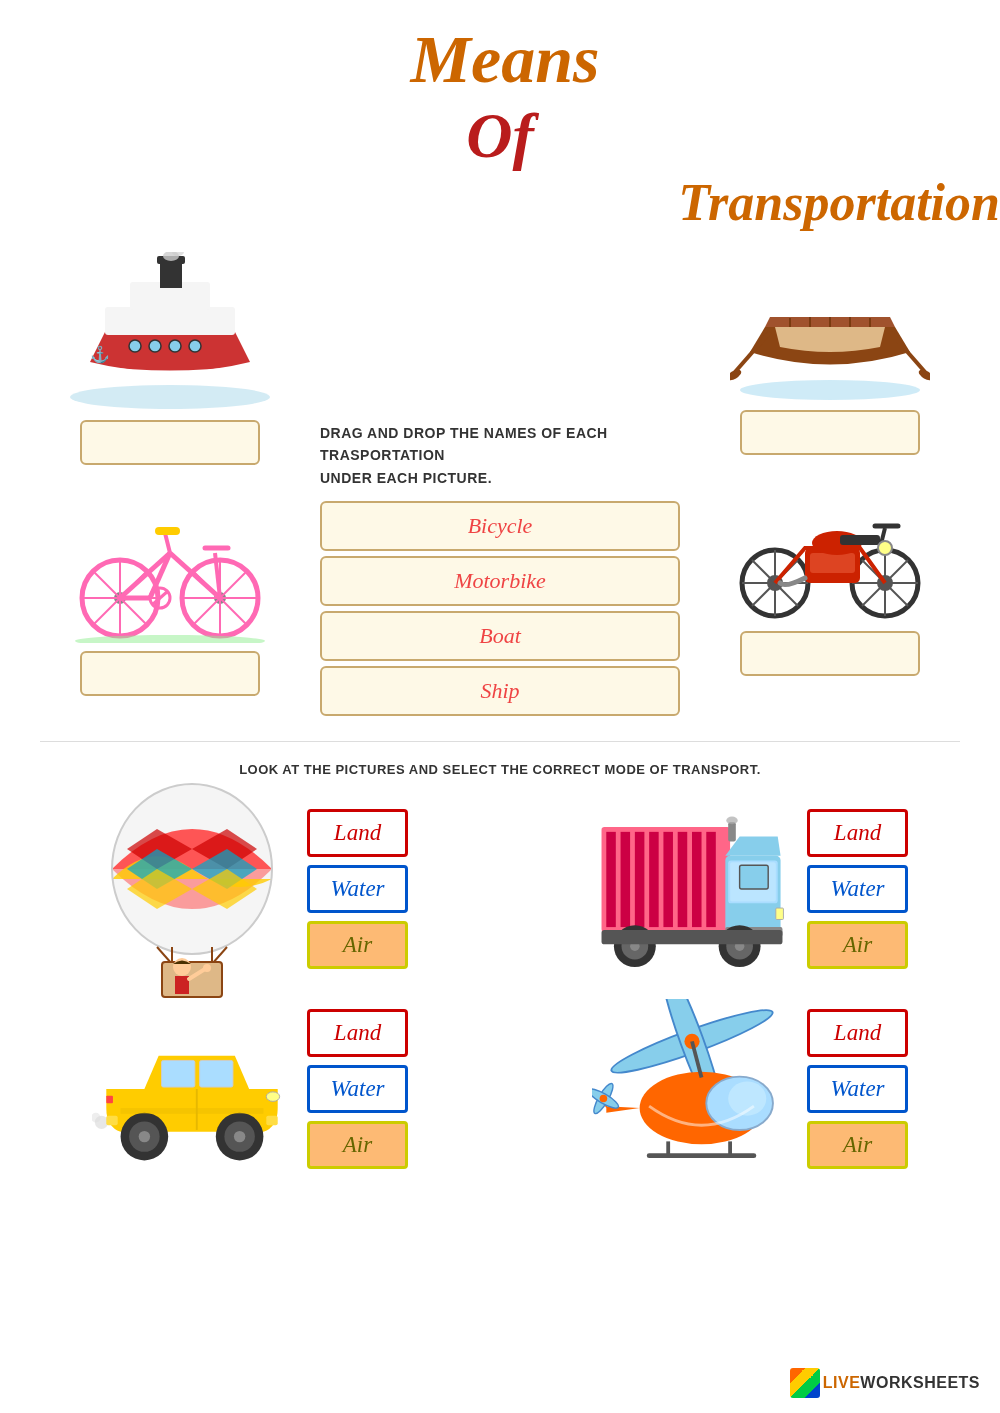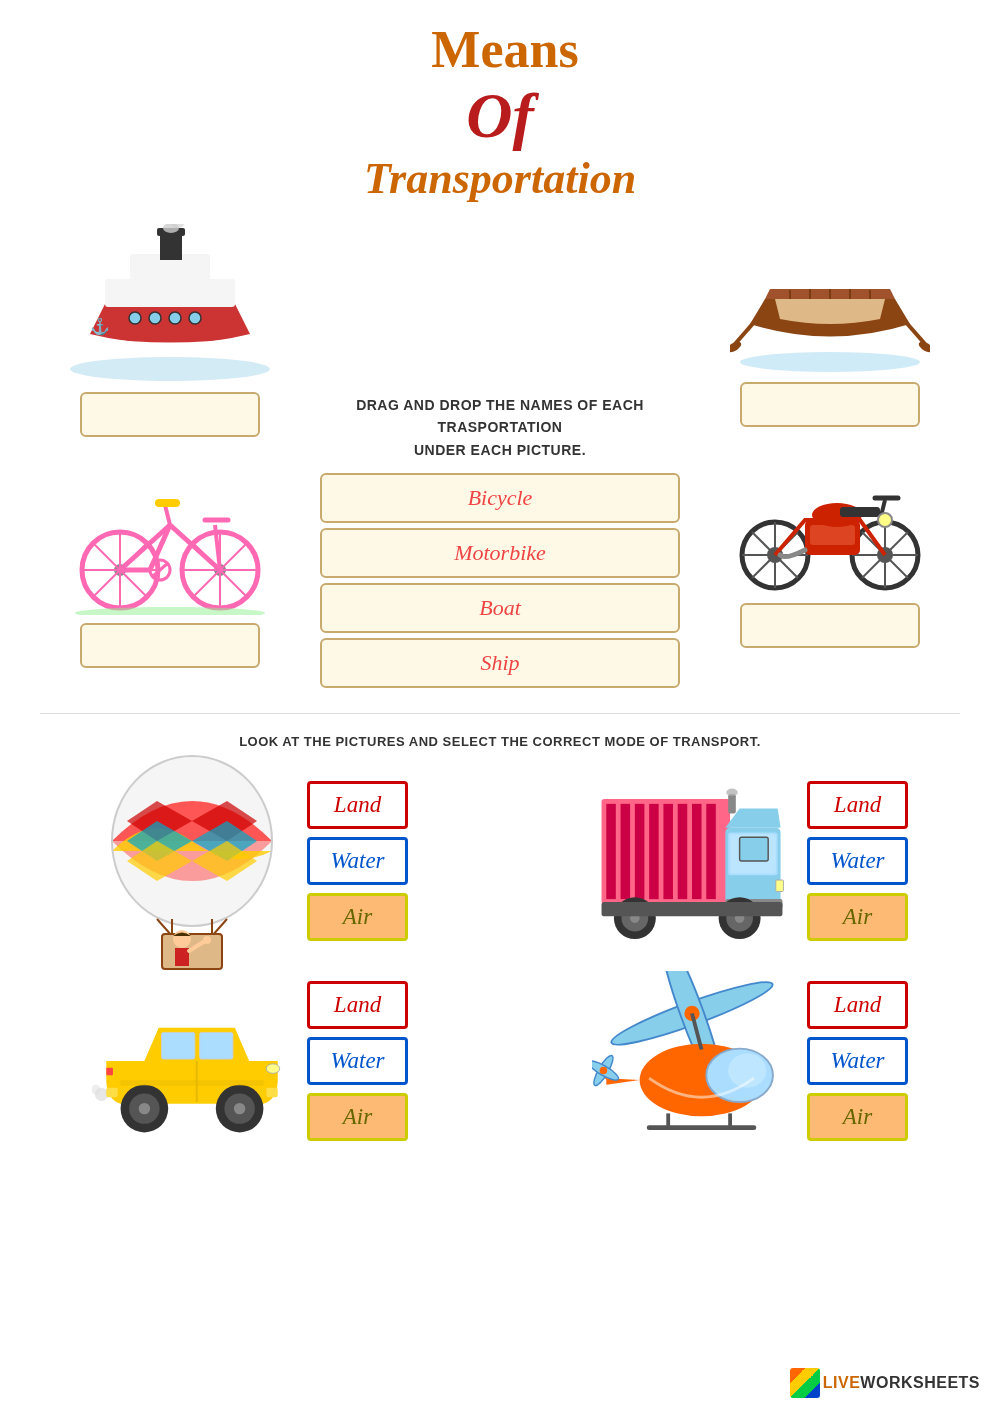--- a/index.html
+++ b/index.html
@@ -11,39 +11,41 @@
       position: relative;
       overflow-x: hidden;
     }
 
     
     .title-section {
       text-align: center;
       padding: 20px 0 10px;
     }
     .title-means {
-      font-size: 52px;
+      font-size: 68px;
       font-weight: bold;
       color: #cc6600;
       font-family: Georgia, serif;
+      font-style: italic;
       margin-left: 10px;
     }
     .title-of {
       font-size: 64px;
       font-weight: bold;
       color: #b91c1c;
       font-family: Georgia, serif;
       font-style: italic;
     }
     .title-transportation {
-      font-size: 44px;
+      font-size: 52px;
       font-weight: bold;
       color: #cc6600;
       font-family: Georgia, serif;
       font-style: italic;
+      text-align: right;
     }
 
     
     .section1 {
       display: flex;
       width: 100%;
       padding: 0 20px;
       margin-top: 10px;
     }
     .section1-left {
@@ -60,21 +62,20 @@
       padding-top: 10px;
     }
     .section1-right {
       width: 300px;
       display: flex;
       flex-direction: column;
       align-items: center;
     }
 
     .instruction-text {
-      text-align: center;
       font-size: 14px;
       font-weight: bold;
       color: #333;
       letter-spacing: 0.5px;
       line-height: 1.6;
       margin-bottom: 12px;
     }
 
     .drag-label {
       background: #fef9e7;

